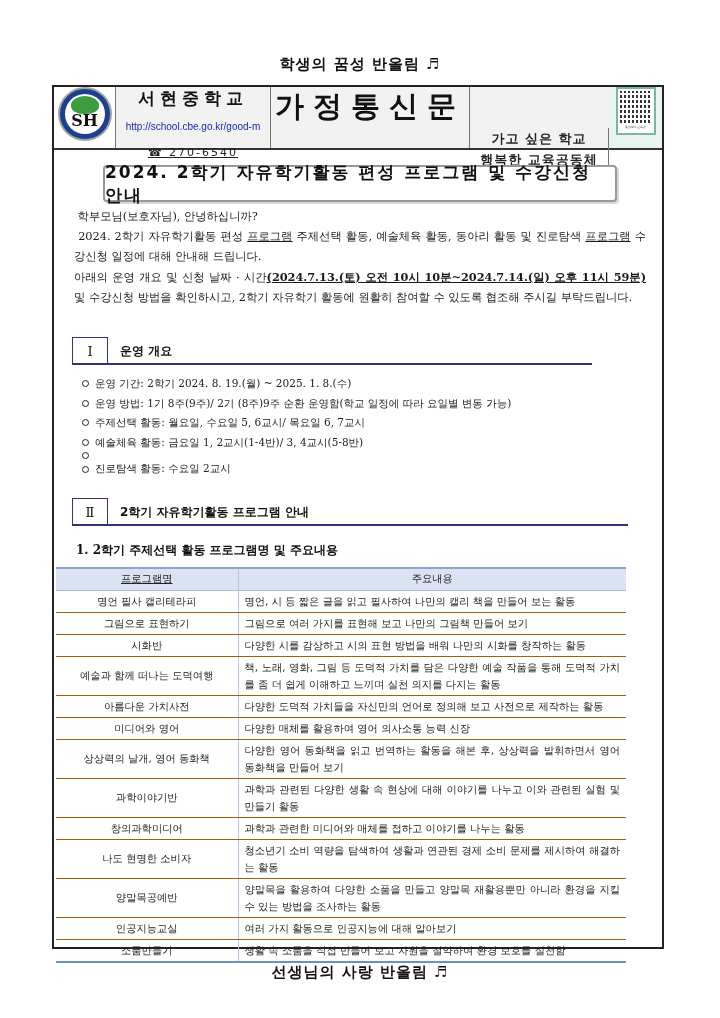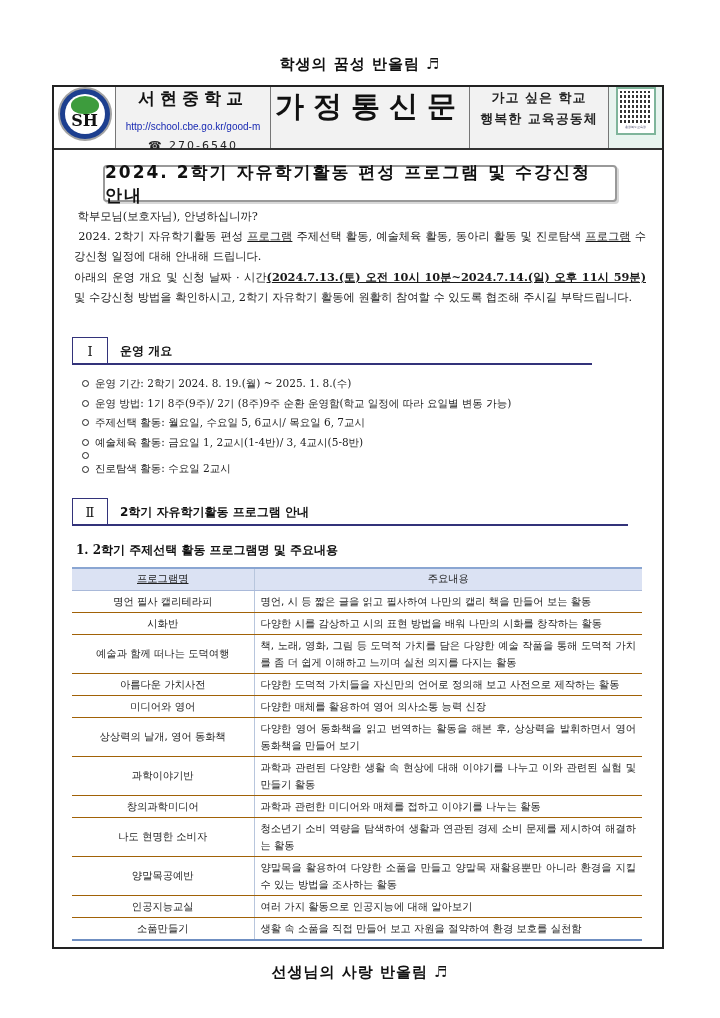--- a/index.html
+++ b/index.html
@@ -15,24 +15,24 @@
   .masthead { position: absolute; left: 0; top: 0; width: 608px; height: 63px; border-bottom: 2px solid #333; display: flex; background: #f2f2f2; }
   .mh-cell { height: 100%; border-right: 1px solid #777; display: flex; flex-direction: column; align-items: center; justify-content: flex-start; }
   .mh-logo { width: 62px; background: #fff; }
   .logo-circle { width: 54px; height: 54px; border-radius: 50%; background: #1d3f8f; border: 2px solid #a3a3a3; position: relative; display: flex; align-items: center; justify-content: center; }
   .logo-inner { width: 40px; height: 40px; border-radius: 50%; background: #fff; position: relative; overflow: hidden; }
   .logo-leaf { position: absolute; left: 6px; top: 2px; width: 28px; height: 18px; background: #3d9c3d; border-radius: 50% 50% 45% 45%; }
   .logo-sh { position: absolute; left: 0; top: 17px; width: 40px; text-align: center; font-family: "DejaVu Serif", serif; font-size: 16px; font-weight: bold; color: #111; }
   .mh-school { width: 155px; }
   .school-name { font-size: 17px; font-weight: bold; letter-spacing: 5px; color: #111; }
   .school-url { font-family: "Liberation Sans", sans-serif; font-size: 10px; color: #1a2bb3; margin-top: 11px; }
-  .school-phone { font-size: 11px; letter-spacing: 2px; margin-top: 7px; color: #222; }
+  .school-phone { font-size: 11px; letter-spacing: 2px; margin-top: 14px; color: #222; text-decoration: underline; }
   .mh-title { width: 199px; }
   .newsletter-title { font-size: 29px; font-weight: bold; letter-spacing: 9px; color: #111; }
-  .mh-slogan { width: 139px; }
+  .mh-slogan { width: 139px; margin-top: 41px; }
   .slogan-line { font-family: "DejaVu Serif", serif; font-size: 13px; font-weight: bold; letter-spacing: 1px; line-height: 21px; color: #222; }
   .mh-qr { width: 53px; border-right: none; background: #e8f4ef; }
   .qr-box { width: 40px; height: 48px; background: #fff; border: 2px solid #7fb59b; position: relative; padding: 2px; }
   .qr-grid { width: 32px; height: 32px; background:
       repeating-linear-gradient(90deg, #111 0 2px, #fff 2px 4px),
       #111; opacity: .85; position: relative; }
   .qr-grid::before { content: ""; position: absolute; inset: 0; background: repeating-linear-gradient(0deg, transparent 0 3px, #fff 3px 5px); }
   .qr-label { font-size: 3px; color: #557; margin-top: 2px; text-align: center; }
 
   .doc-title-box { position: absolute; left: 49px; top: 78px; width: 514px; height: 37px; border: 2px solid #999; border-radius: 4px; background: #fff; box-shadow: 2px 2px 0 #d8d8d8; display: flex; align-items: center; justify-content: center; }
@@ -51,21 +51,21 @@
   .sec1 .sec-rule { width: 520px; }
   .sec2 { top: 411px; width: 556px; }
   .sec2 .sec-rule { width: 556px; }
 
   .bullets { position: absolute; left: 28px; top: 287px; width: 560px; list-style: none; }
   .bullets li { font-family: "DejaVu Serif", serif; font-size: 10.5px; line-height: 19.6px; color: #222; display: flex; align-items: center; }
   .bullet-icon { display: inline-block; width: 7px; height: 7px; border: 1.6px solid #222; border-radius: 50%; margin-right: 6px; flex: none; }
 
   .sub-head { position: absolute; left: 22px; top: 455px; font-family: "DejaVu Serif", serif; font-size: 12px; font-weight: bold; color: #111; }
 
-  .prog-table { position: absolute; left: 18px; top: 480px; width: 570px; border-collapse: collapse; font-size: 10.3px; color: #222; }
+  .prog-table { position: absolute; left: 2px; top: 480px; width: 570px; border-collapse: collapse; font-size: 10.3px; color: #222; }
   .prog-table th { background: #dbe2f3; height: 22px; font-weight: normal; border-top: 2px solid #8aa6d2; border-bottom: 1px solid #a9b9d9; }
   .prog-table th.c1 { text-decoration: underline; }
   .prog-table td { border-bottom: 1px solid #a16207; padding: 2px 6px; line-height: 17px; }
   .prog-table td.c1 { width: 182px; text-align: center; border-right: 1px solid #b8c6dd; }
   .prog-table th.c1 { border-right: 1px solid #b8c6dd; }
   .prog-table tr:last-child td { border-bottom: 2px solid #6f8fc2; }
   .prog-table td.c2 { text-align: justify; }
 </style>
 </head>
 <body>
@@ -159,20 +159,24 @@
         <th class="c1">프로그램명</th>
         <th class="c2">주요내용</th>
       </tr>
     </thead>
     <tbody>
       <tr>
           <td class="c1">명언 필사 캘리테라피</td>
           <td class="c2">명언, 시 등 짧은 글을 읽고 필사하여 나만의 캘리 책을 만들어 보는 활동</td>
         </tr>
       <tr>
+          <td class="c1">그림으로 표현하기</td>
+          <td class="c2">그림으로 여러 가지를 표현해 보고 나만의 그림책 만들어 보기</td>
+        </tr>
+      <tr>
           <td class="c1">시화반</td>
           <td class="c2">다양한 시를 감상하고 시의 표현 방법을 배워 나만의 시화를 창작하는 활동</td>
         </tr>
       <tr>
           <td class="c1">예술과 함께 떠나는 도덕여행</td>
           <td class="c2">책, 노래, 영화, 그림 등 도덕적 가치를 담은 다양한 예술 작품을 통해 도덕적 가치를 좀 더 쉽게 이해하고 느끼며 실천 의지를 다지는 활동</td>
         </tr>
       <tr>
           <td class="c1">아름다운 가치사전</td>
           <td class="c2">다양한 도덕적 가치들을 자신만의 언어로 정의해 보고 사전으로 제작하는 활동</td>

